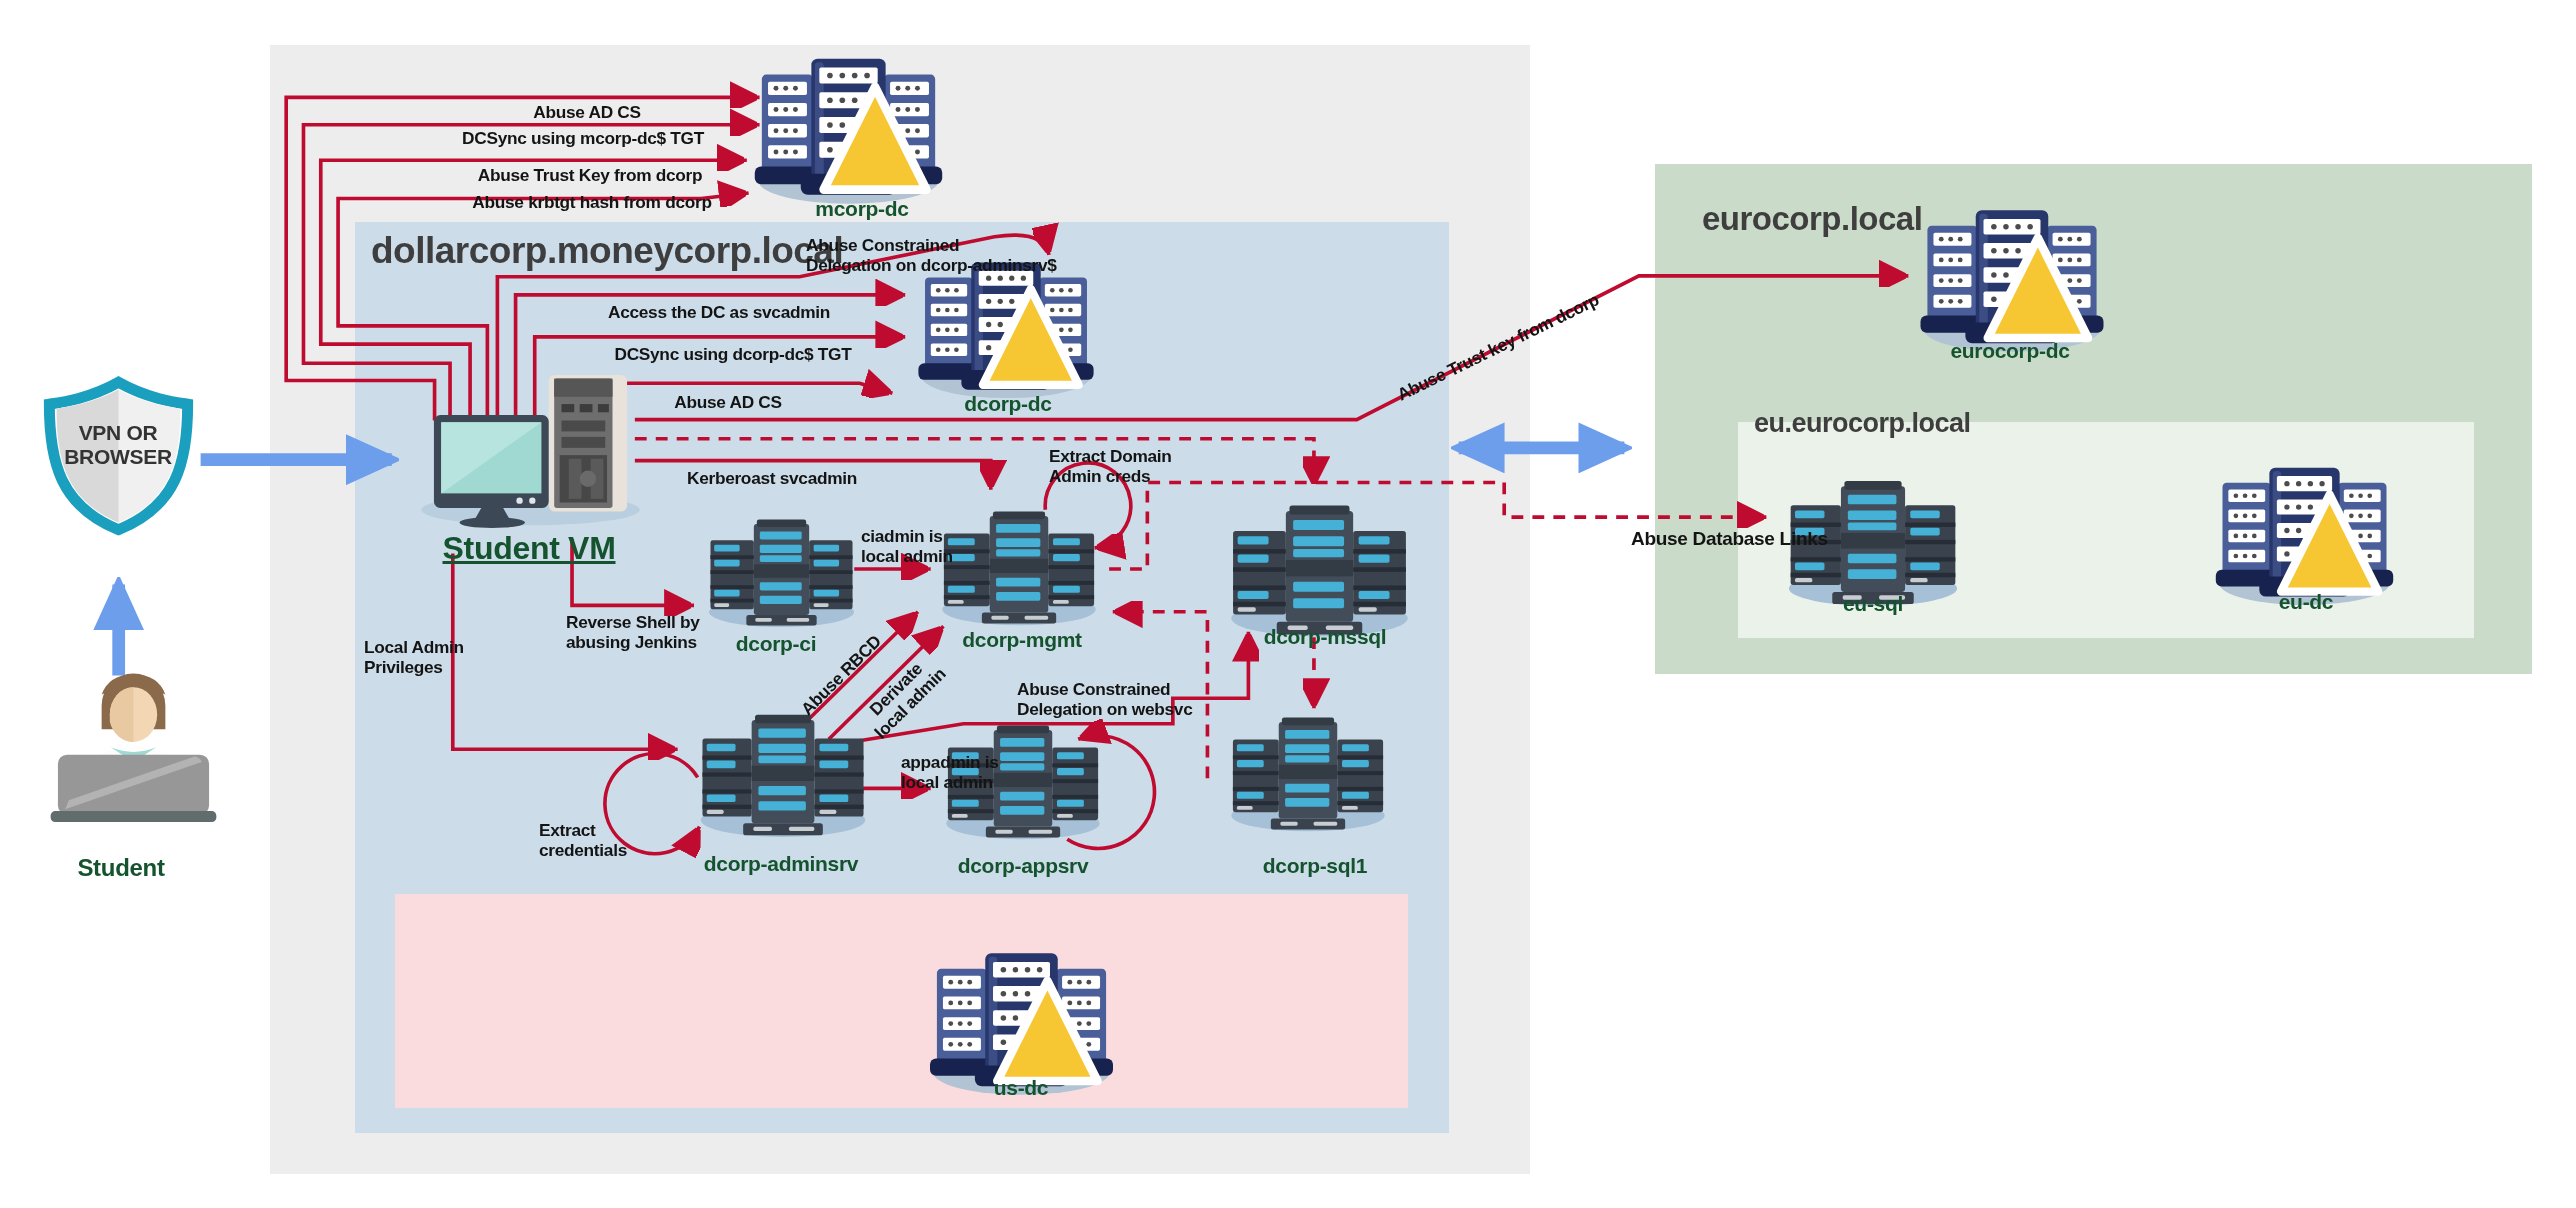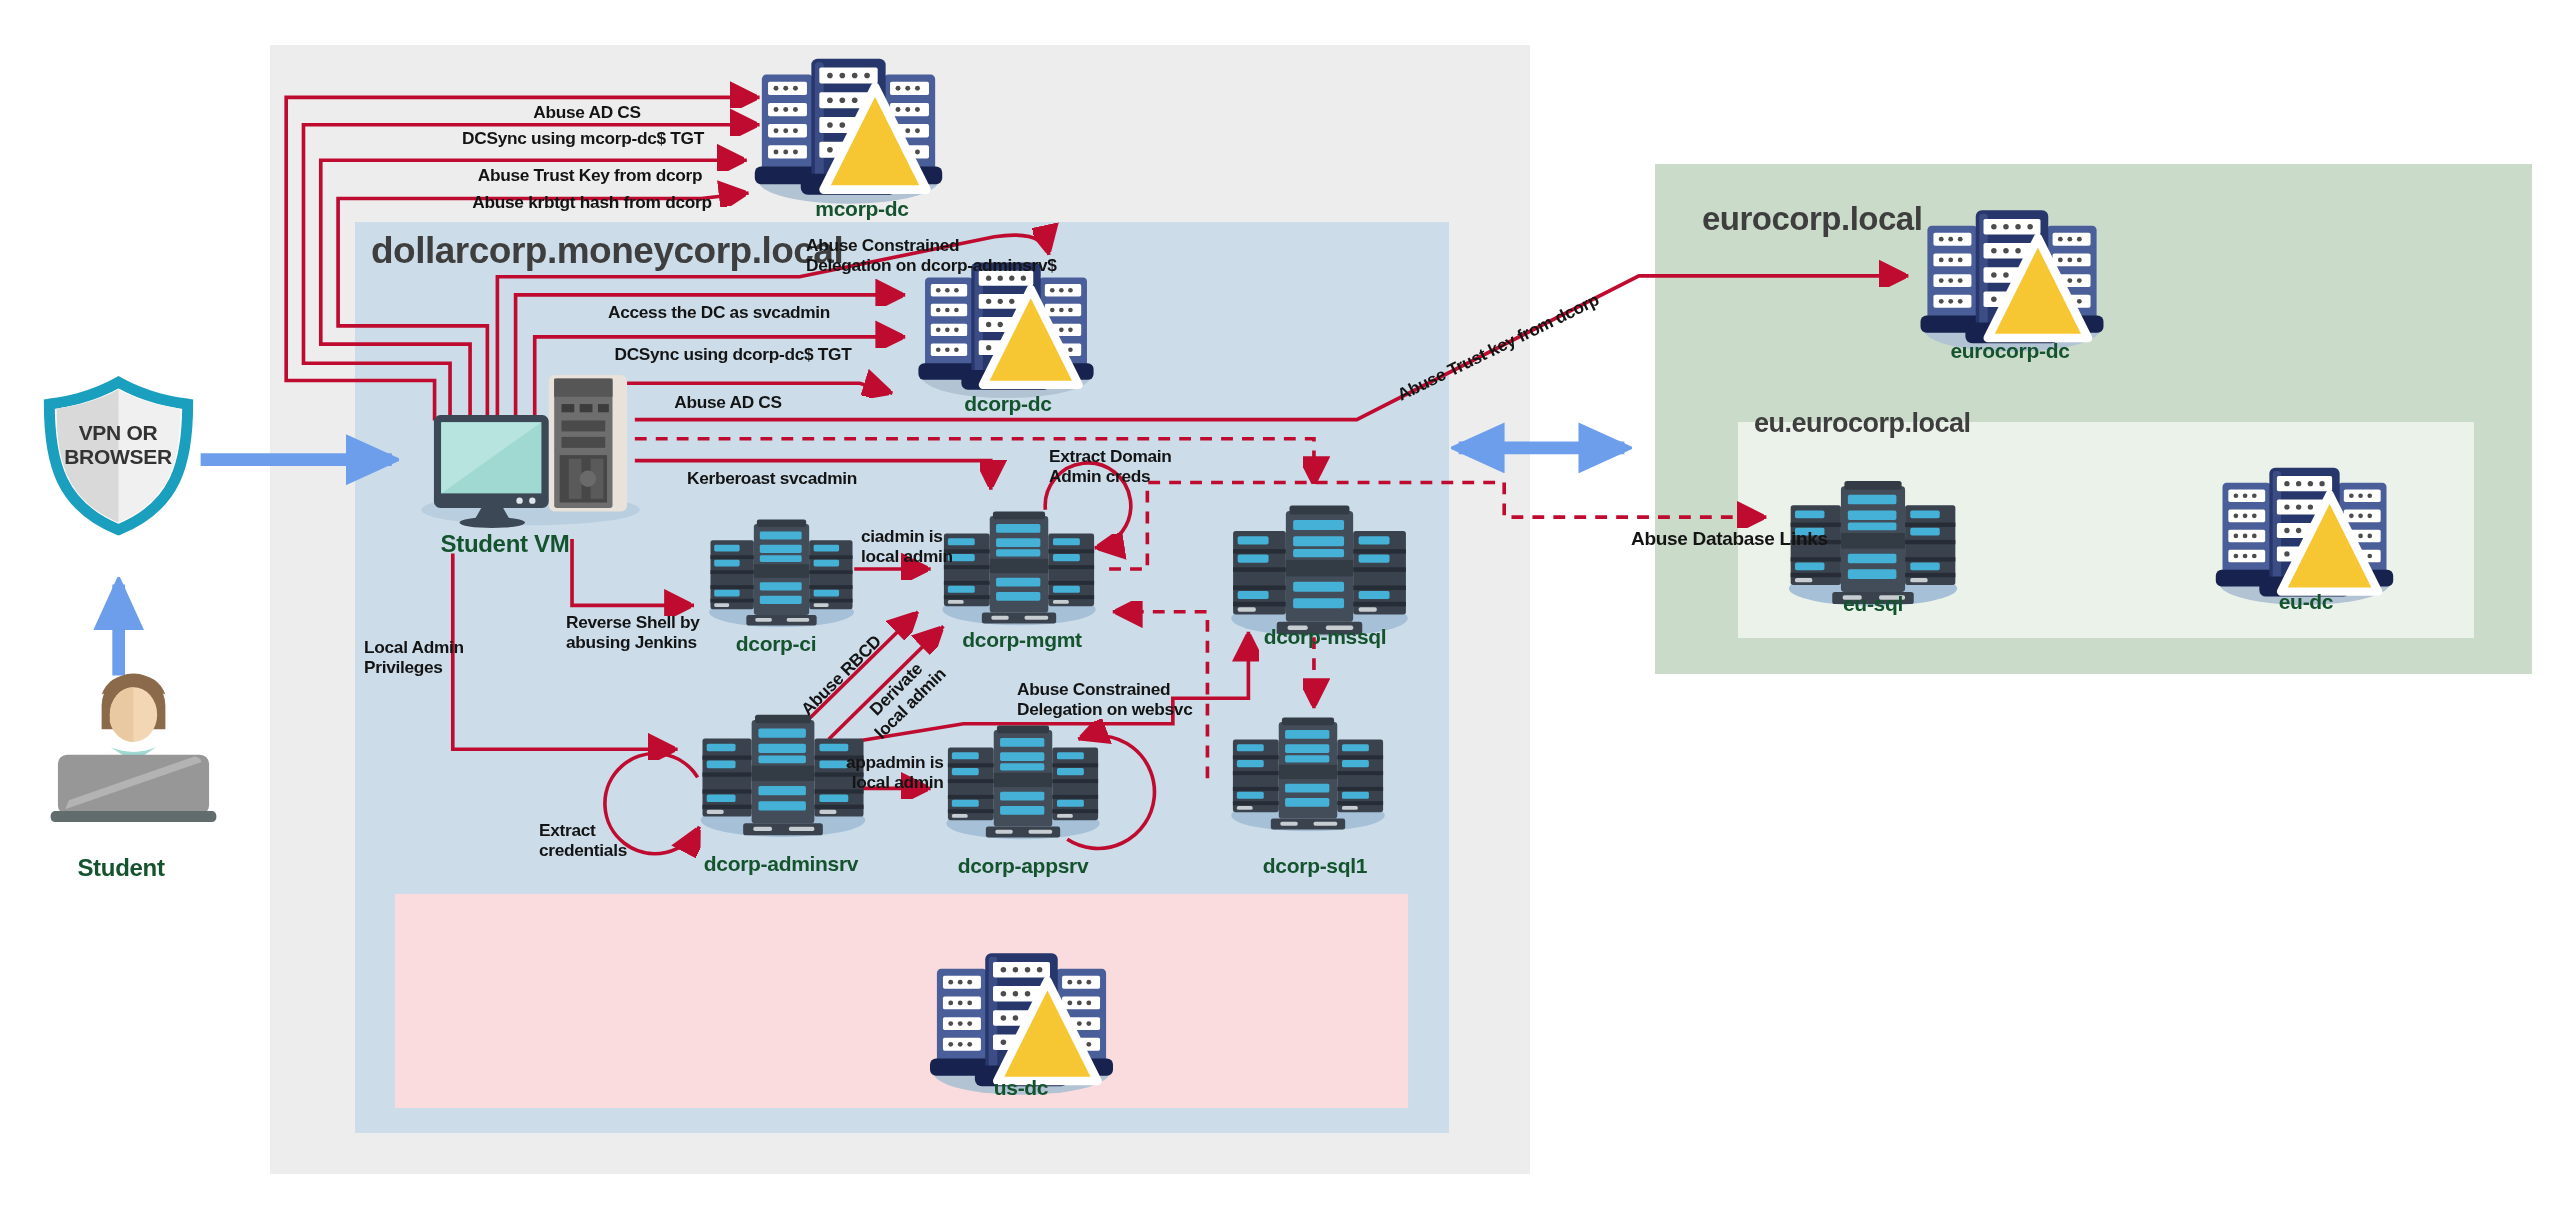--- a/index.html
+++ b/index.html
@@ -239,21 +239,21 @@
   <div class="icon" style="left:47px;top:667px;"><svg width="173" height="178" viewBox="0 0 190 195">
         <use href="#ic-student"></use>
       </svg></div>
 
   <div class="title" style="left:371px;top:230px;font-size:37px;">dollarcorp.moneycorp.local</div>
   <div class="title" style="left:1702px;top:200px;font-size:33px;">eurocorp.local</div>
   <div class="title" style="left:1754px;top:408px;font-size:27px;">eu.eurocorp.local</div>
 
   <div class="nlabel" style="left:862px;top:197px;">mcorp-dc</div>
   <div class="nlabel" style="left:1008px;top:392px;">dcorp-dc</div>
-  <div class="nlabel" style="left:505px;top:530px;font-size:24px;">Student VM</div>
+  <div class="nlabel" style="left:529px;top:530px;font-size:32px;text-decoration:underline;">Student VM</div>
   <div class="nlabel" style="left:776px;top:632px;">dcorp-ci</div>
   <div class="nlabel" style="left:1022px;top:628px;">dcorp-mgmt</div>
   <div class="nlabel" style="left:1325px;top:625px;">dcorp-mssql</div>
   <div class="nlabel" style="left:781px;top:852px;">dcorp-adminsrv</div>
   <div class="nlabel" style="left:1023px;top:854px;">dcorp-appsrv</div>
   <div class="nlabel" style="left:1315px;top:854px;">dcorp-sql1</div>
   <div class="nlabel" style="left:1021px;top:1076px;">us-dc</div>
   <div class="nlabel" style="left:2010px;top:339px;">eurocorp-dc</div>
   <div class="nlabel" style="left:1873px;top:592px;">eu-sql</div>
   <div class="nlabel" style="left:2306px;top:590px;">eu-dc</div>
@@ -275,21 +275,21 @@
   <div class="elabel" style="left:861px;top:526px;">ciadmin is
 local admin</div>
   <div class="elabel" style="left:1049px;top:446px;">Extract Domain
 Admin creds</div>
   <div class="elabel" style="left:566px;top:612px;">Reverse Shell by
 abusing Jenkins</div>
   <div class="elabel" style="left:364px;top:637px;">Local Admin
 Privileges</div>
   <div class="elabel" style="left:539px;top:820px;">Extract
 credentials</div>
-  <div class="elabel" style="left:846px;top:752px;text-align:right;">appadmin is
+  <div class="elabel" style="left:901px;top:752px;">appadmin is
 local admin</div>
   <div class="elabel center" style="left:841px;top:665px;transform:translateX(-50%) rotate(-45deg);">Abuse RBCD</div>
   <div class="elabel center" style="left:903px;top:676px;transform:translateX(-50%) rotate(-45deg);">Derivate
 local admin</div>
   <div class="elabel" style="left:1017px;top:679px;">Abuse Constrained
 Delegation on websvc</div>
   <div class="elabel" style="left:1631px;top:528px;font-size:19px;">Abuse Database Links</div>
 
 </div>
 

